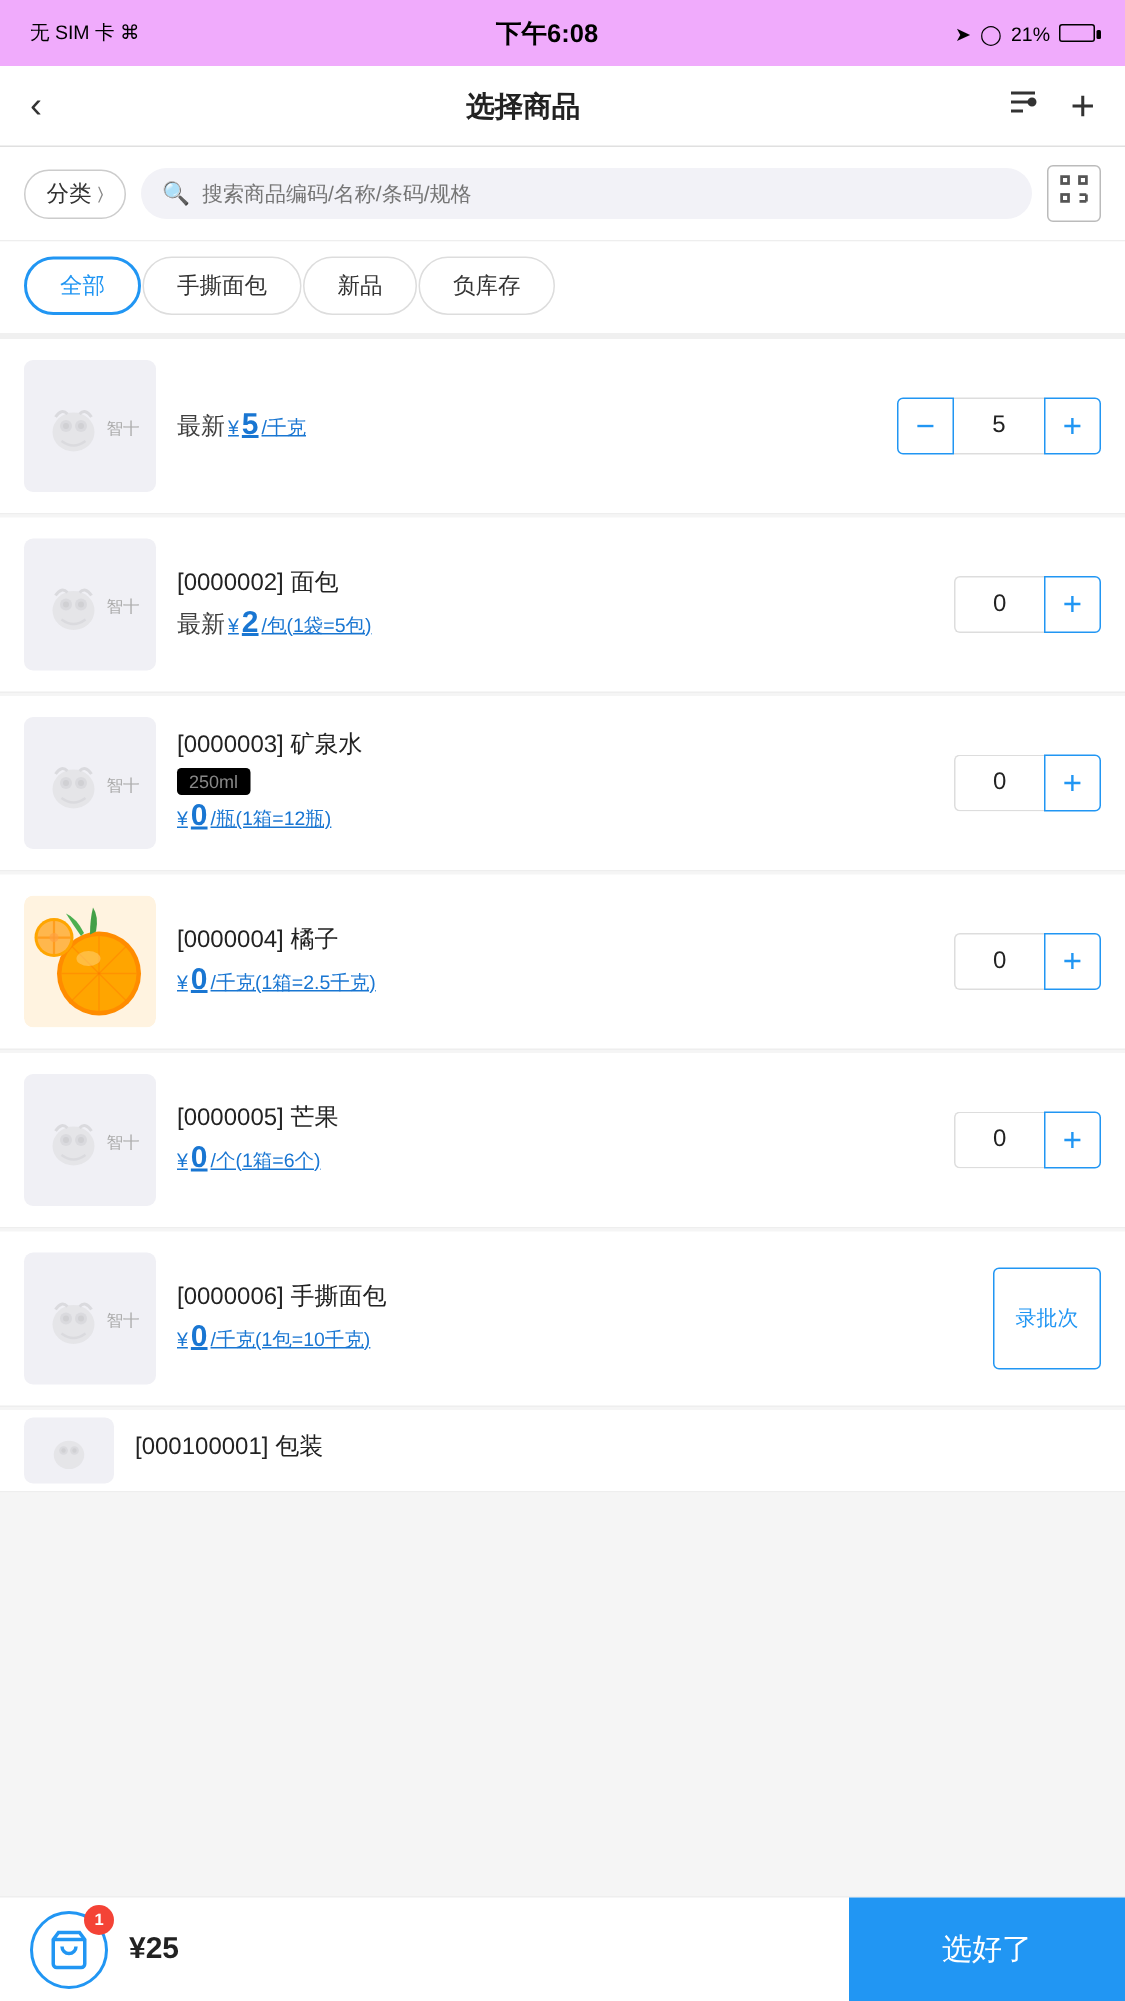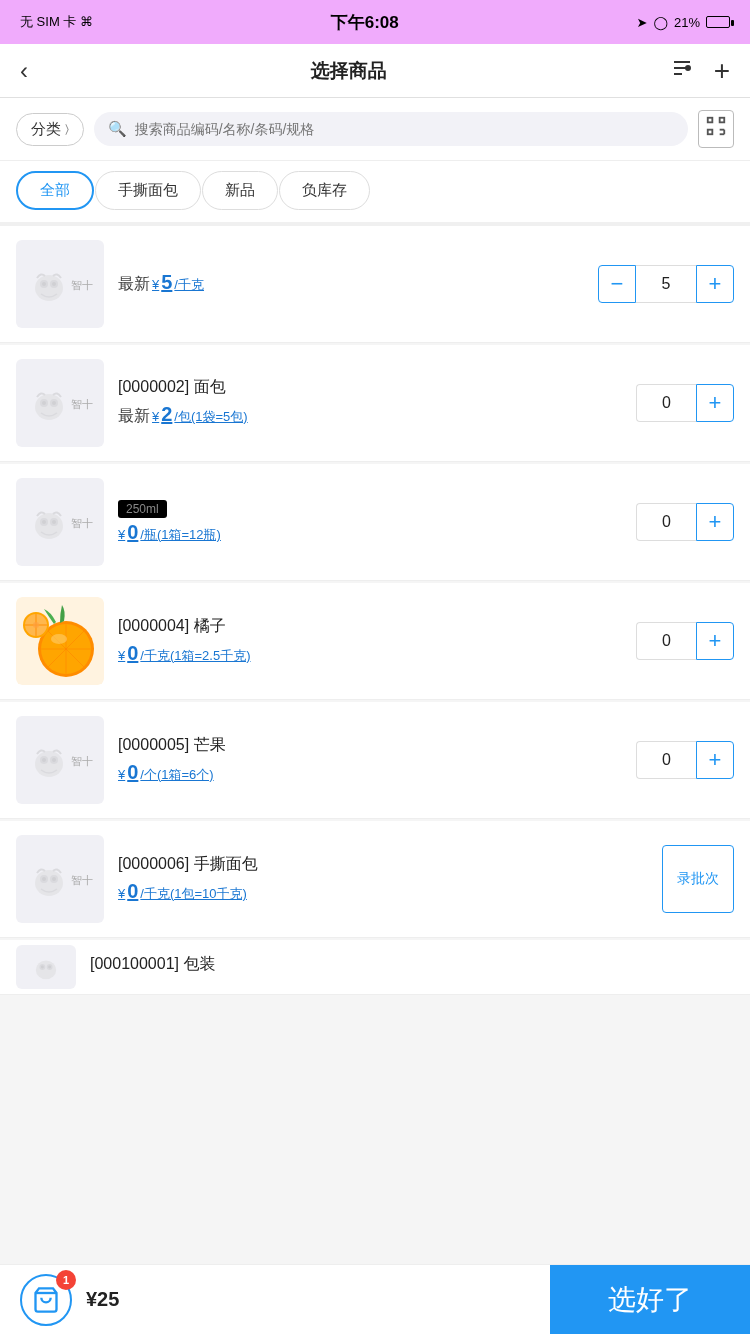--- a/index.html
+++ b/index.html
@@ -283,25 +283,25 @@
       display: flex;
       align-items: center;
       justify-content: center;
     }
     .cart-total {
       font-size: 20px;
       font-weight: 600;
       color: #222;
     }
     .confirm-btn {
-      width: 200px;
+      width: 184px;
       height: 70px;
       background: #2196F3;
       color: #fff;
-      font-size: 28px;
+      font-size: 20px;
       font-weight: 500;
       border: none;
       cursor: pointer;
       flex-shrink: 0;
     }
 
     
     .product-item.partial {
       overflow: hidden;
       height: 55px;
@@ -442,20 +442,21 @@
           <circle cx="17" cy="22" r="2" fill="#888"></circle>
           <circle cx="27" cy="22" r="2" fill="#888"></circle>
           <path d="M14 32 Q22 38 30 32" stroke="#aaa" stroke-width="1.5" fill="none"></path>
           <path d="M10 16 Q14 10 18 14" stroke="#aaa" stroke-width="2" fill="none"></path>
           <path d="M34 16 Q30 10 26 14" stroke="#aaa" stroke-width="2" fill="none"></path>
         </svg>
         <span class="owl-label">智十</span>
       </div>
     </div>
     <div class="product-info">
+      <div class="product-name">[0000003] 矿泉水</div>
       <span class="product-spec">250ml</span>
       <div class="product-price-row">
         <span class="price-yen">¥</span>
         <span class="price-num">0</span>
         <span class="price-unit">/瓶(1箱=12瓶)</span>
       </div>
     </div>
     <div class="product-controls">
       <input class="qty-input" type="text" value="0" style="border-top: 1px solid rgb(221, 221, 221); border-bottom: 1px solid rgb(221, 221, 221); border-left: 1px solid rgb(221, 221, 221); border-image: initial; border-radius: 4px 0px 0px 4px; border-right: none;">
       <button class="qty-btn only-plus" style="border-radius:0 4px 4px 0;">+</button>

